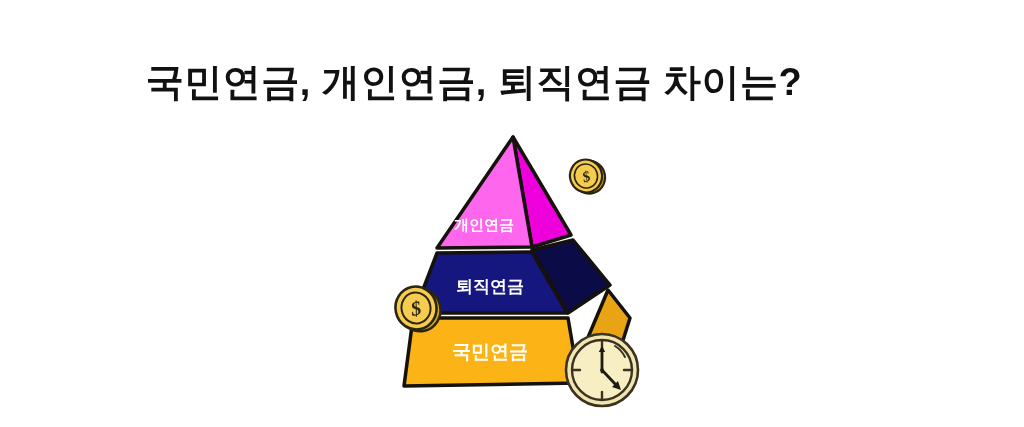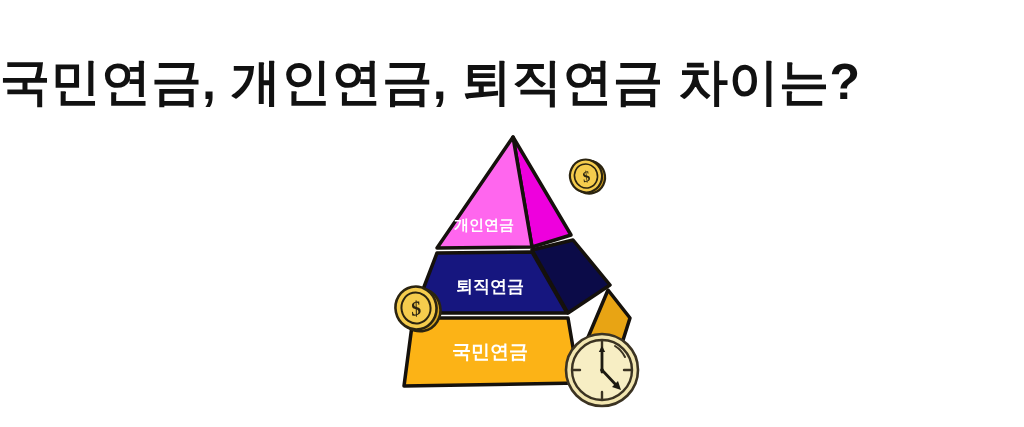--- a/index.html
+++ b/index.html
@@ -18,22 +18,22 @@
     position: relative;
     width: 1024px;
     height: 427px;
     background: #ffffff;
   }
   #title {
     position: absolute;
     left: 0;
     top: 58px;
     width: 948px;
-    text-align: left;
-    font-size: 50px;
+    text-align: center;
+    font-size: 38px;
     font-weight: 700;
     color: #111111;
     letter-spacing: 0.5px;
     white-space: nowrap;
     line-height: 48px;
   }
   #diagram {
     position: absolute;
     left: 380px;
     top: 125px;

